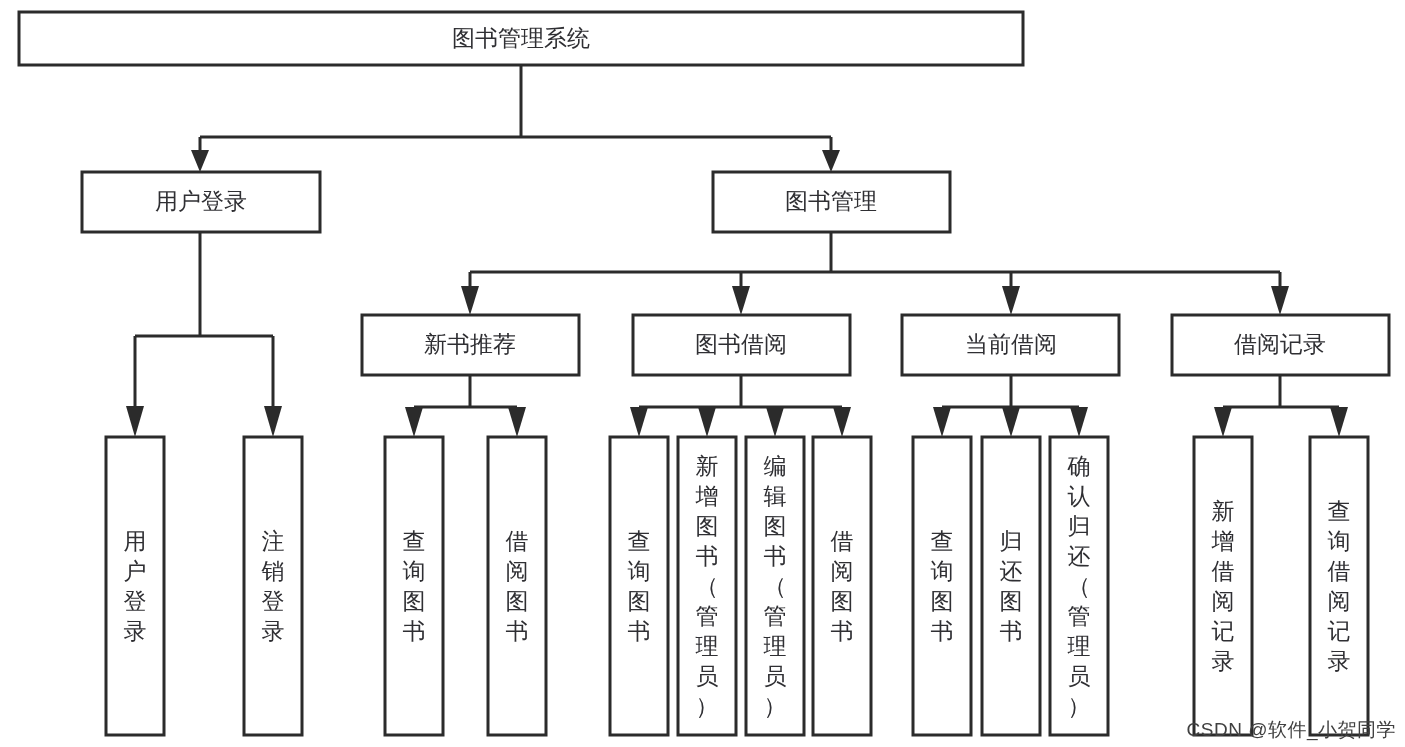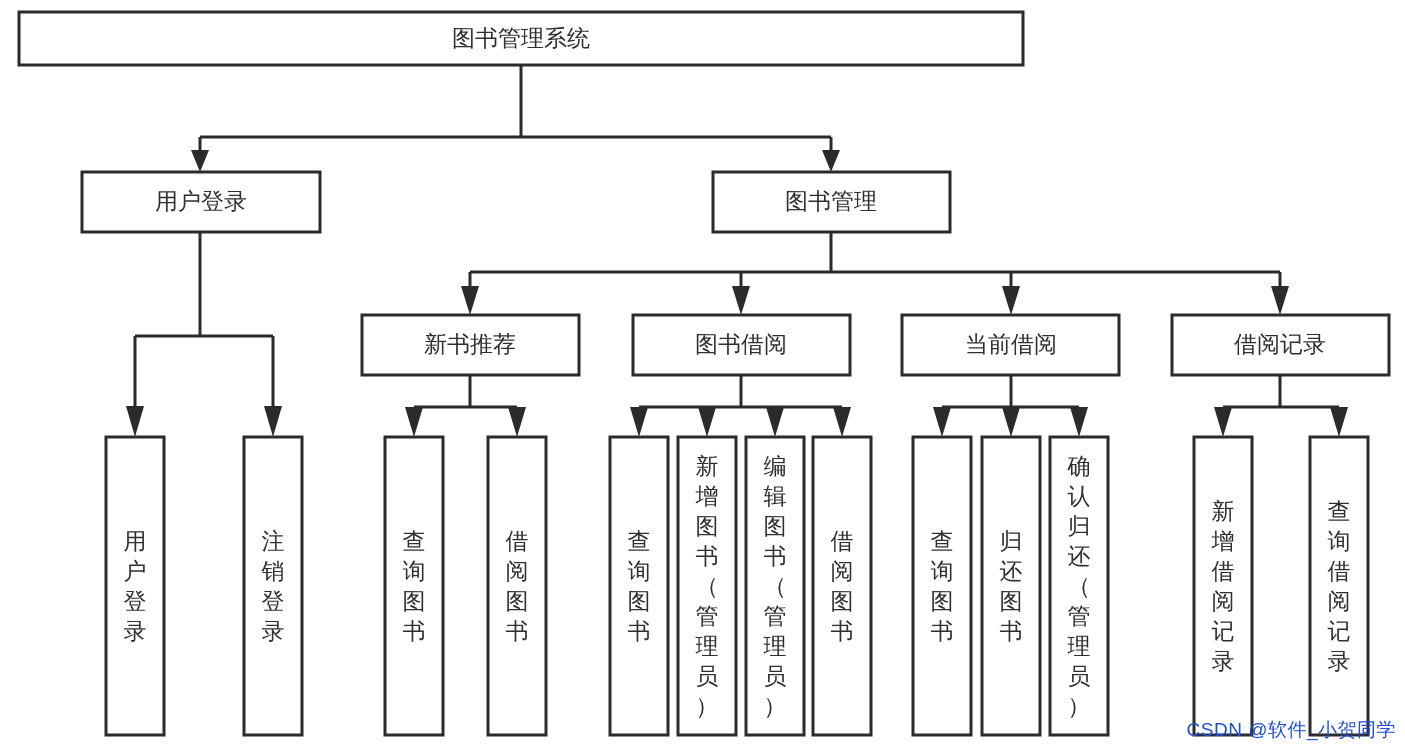--- a/index.html
+++ b/index.html
@@ -53,21 +53,21 @@
     font-size: 23px;
     fill: #2f2f33;
     text-anchor: middle;
   }
   .watermark-text {
     position: absolute;
     right: 10px;
     bottom: 4px;
     font-family: "Liberation Sans", "DejaVu Sans", sans-serif;
     font-size: 19px;
-    color: #1d4ed8;
+    color: #404040;
     white-space: nowrap;
     letter-spacing: 0.5px;
     text-align: right;
   }
 </style>
 </head>
 <body>
 
 <div id="diagram-root">
 

